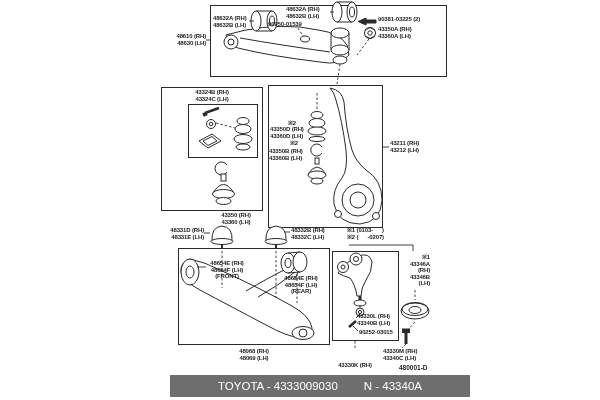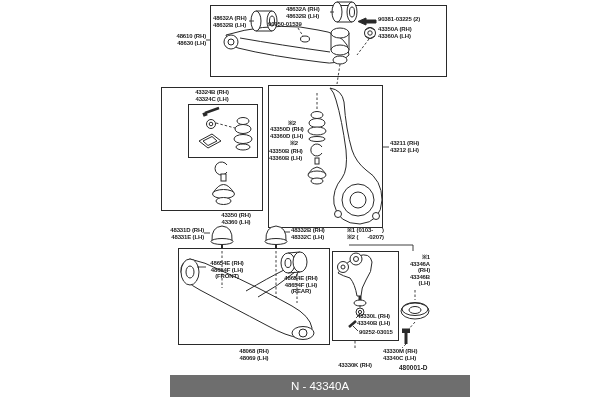--- a/index.html
+++ b/index.html
@@ -219,15 +219,16 @@
   <div class="lbl ctr" style="left:330px;top:349px;width:50px;">
     <div>43330K (RH)</div>
     <div class="hl" style="background: rgb(242, 148, 139); color: rgb(163, 18, 18);">43340A (LH)</div>
   </div>
   <div class="lbl" style="left:383px;top:348px;">43330M (RH)
 43340C (LH)</div>
 
   <div class="figcode">480001-D</div>
 
   <div class="footer" style="background: rgb(110, 110, 110); color: rgb(255, 255, 255);">
+    <span>TOYOTA - 4333009030</span>
     <span>N - 43340A</span>
   </div>
 </div>
 
 </body></html>

